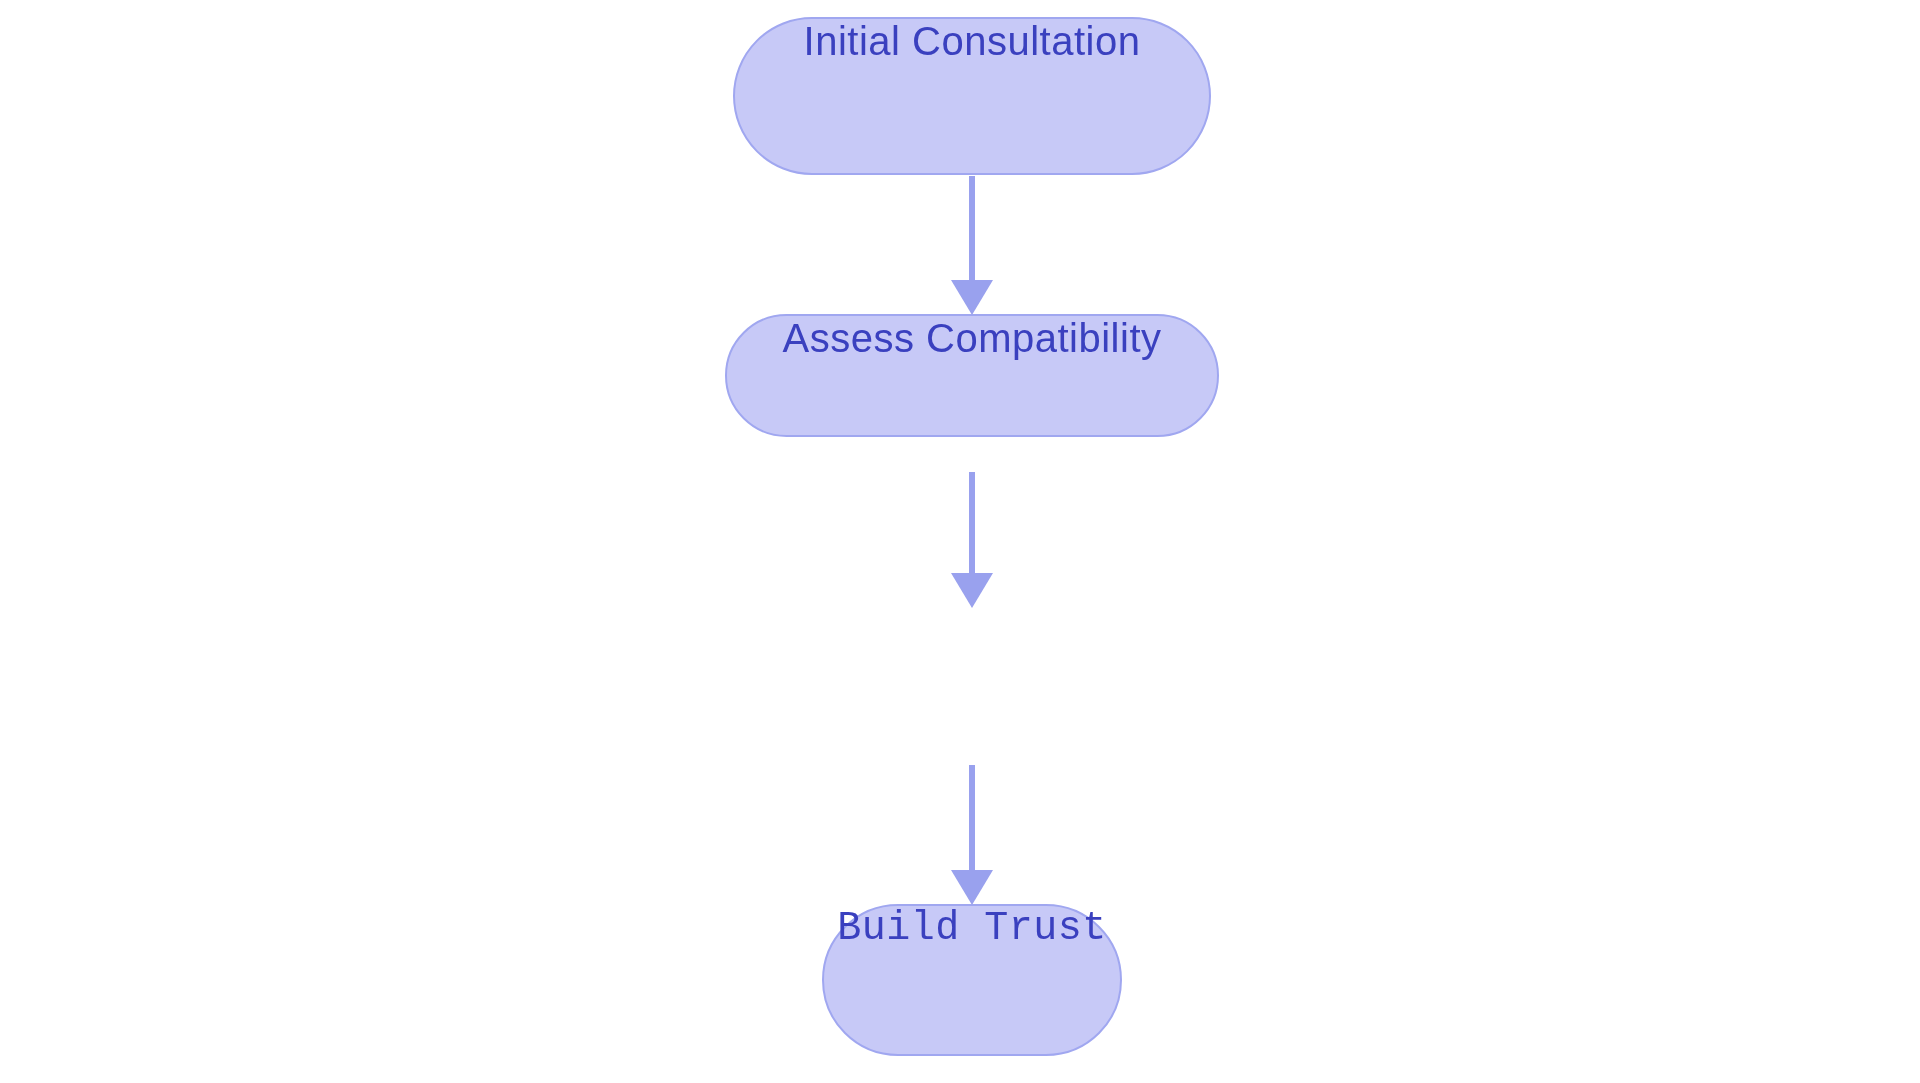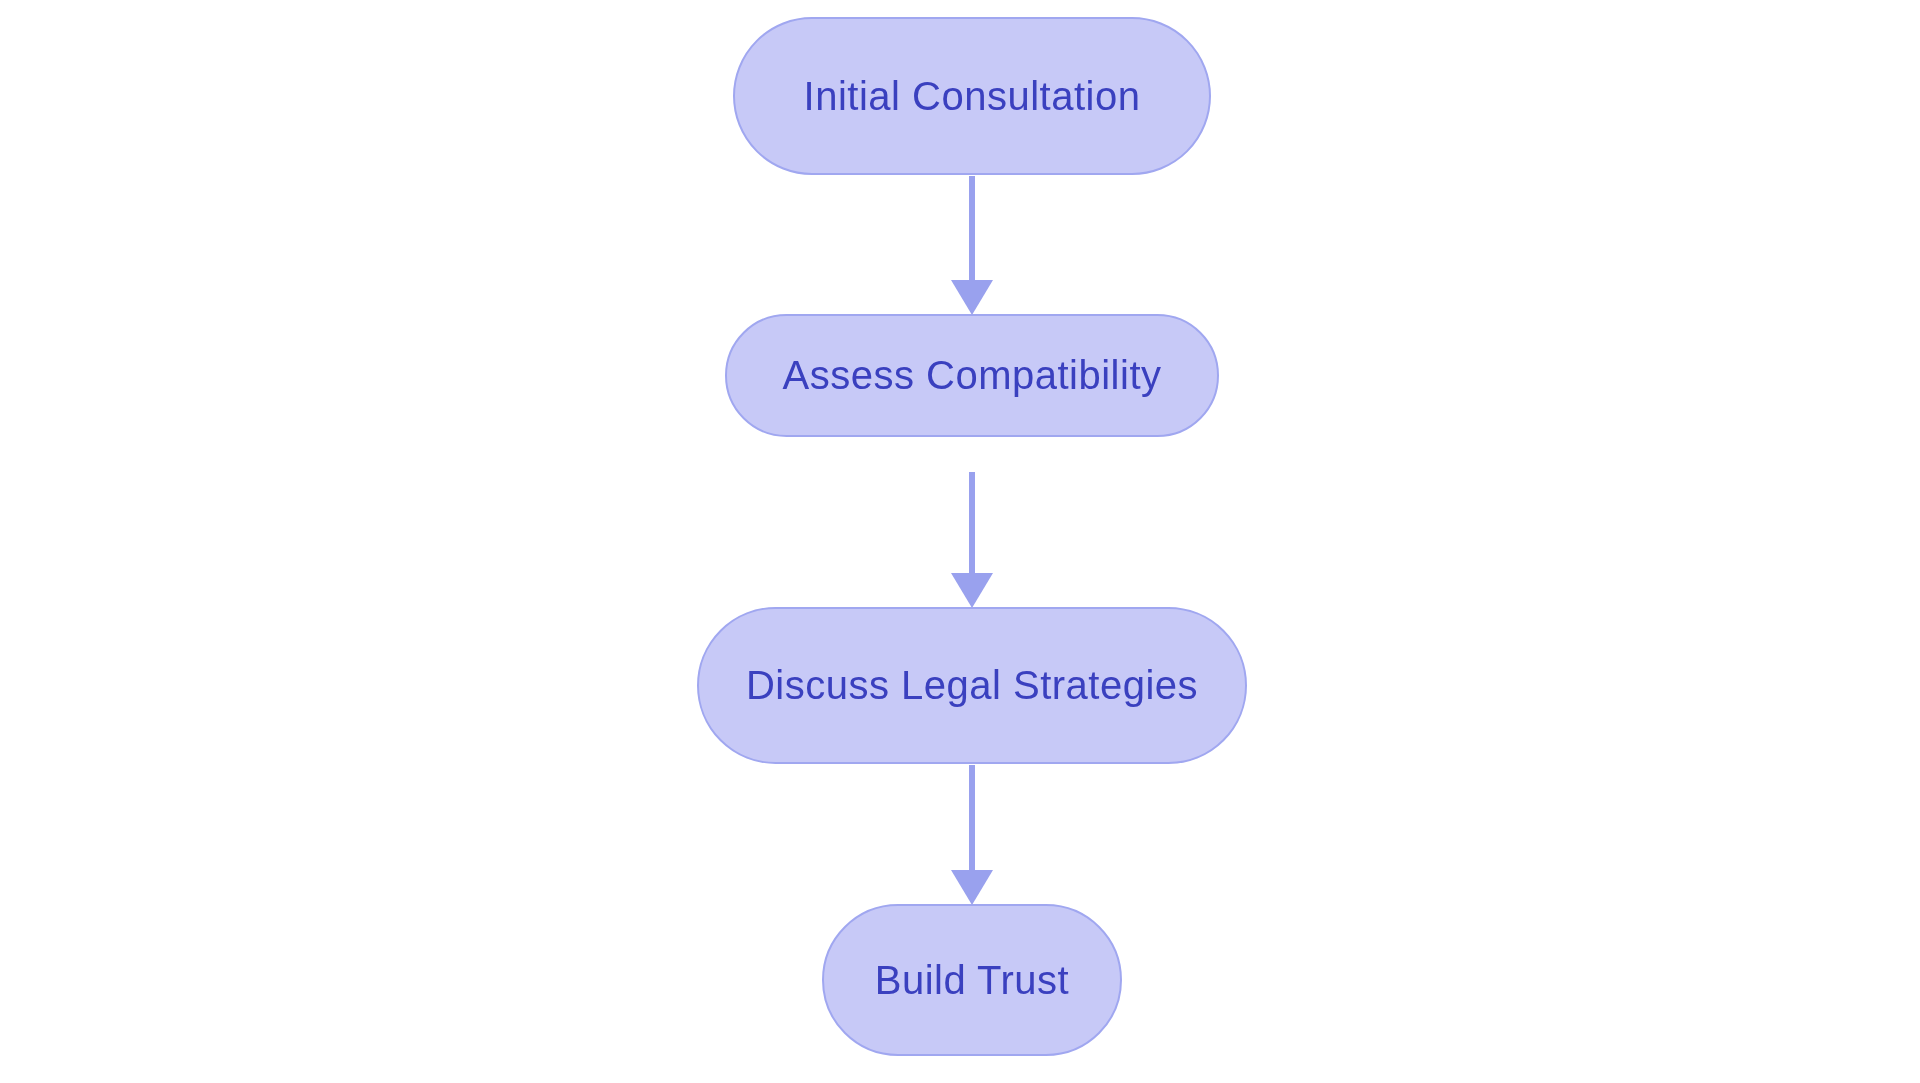--- a/index.html
+++ b/index.html
@@ -18,21 +18,20 @@
     position: absolute;
     inset: 0;
   }
   .node {
     position: absolute;
     box-sizing: border-box;
     background: var(--node-fill, #c7c9f7);
     border: 2px solid var(--node-border, #a0a7f0);
     border-radius: 90px;
     display: flex;
-    align-items: center;
     justify-content: center;
   }
   .node-label {
     font-size: 40px;
     font-weight: 400;
     letter-spacing: 0.5px;
     color: var(--node-text, #3a40bf);
     white-space: nowrap;
   }
   .arrow {
@@ -73,26 +72,23 @@
 
   <div class="node" style="left:725px; top:314px; width:494px; height:123px;">
     <span class="node-label">Assess Compatibility</span>
   </div>
 
   <div class="arrow" style="top:472px; height:136px;">
     <div class="arrow-stem"></div>
     <div class="arrow-head"></div>
   </div>
 
-  <div class="node" style="left:697px; top:607px; width:550px; height:157px;">
-    <span class="node-label">Discuss Legal Strategies</span>
-  </div>
 
   <div class="arrow" style="top:765px; height:140px;">
     <div class="arrow-stem"></div>
     <div class="arrow-head"></div>
   </div>
 
-  <div class="node" style="left:822px; top:904px; width:300px; height:152px;">
+  <div class="node" style="left:822px; top:904px; width:300px; height:152px;font-family:Liberation Mono, monospace;">
     <span class="node-label">Build Trust</span>
   </div>
 
 </div>
 
 </body></html>

